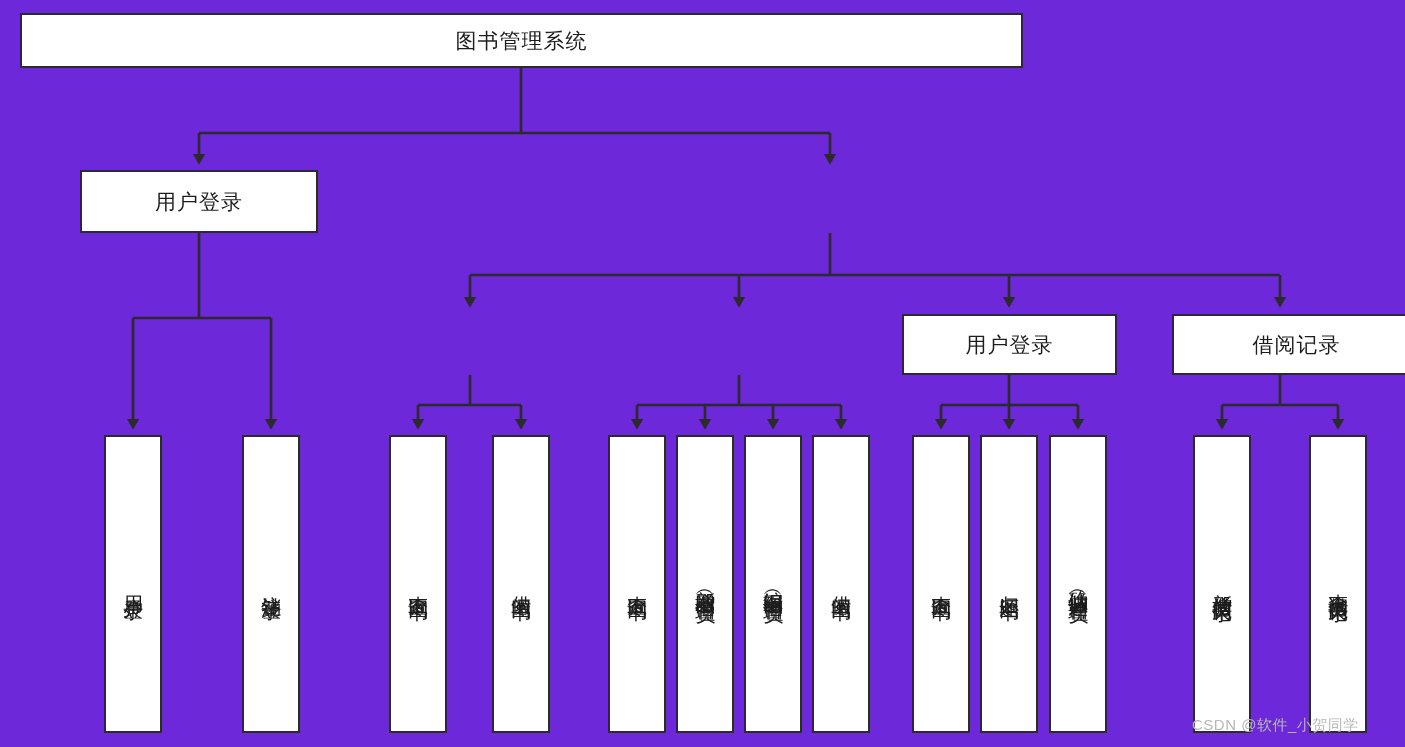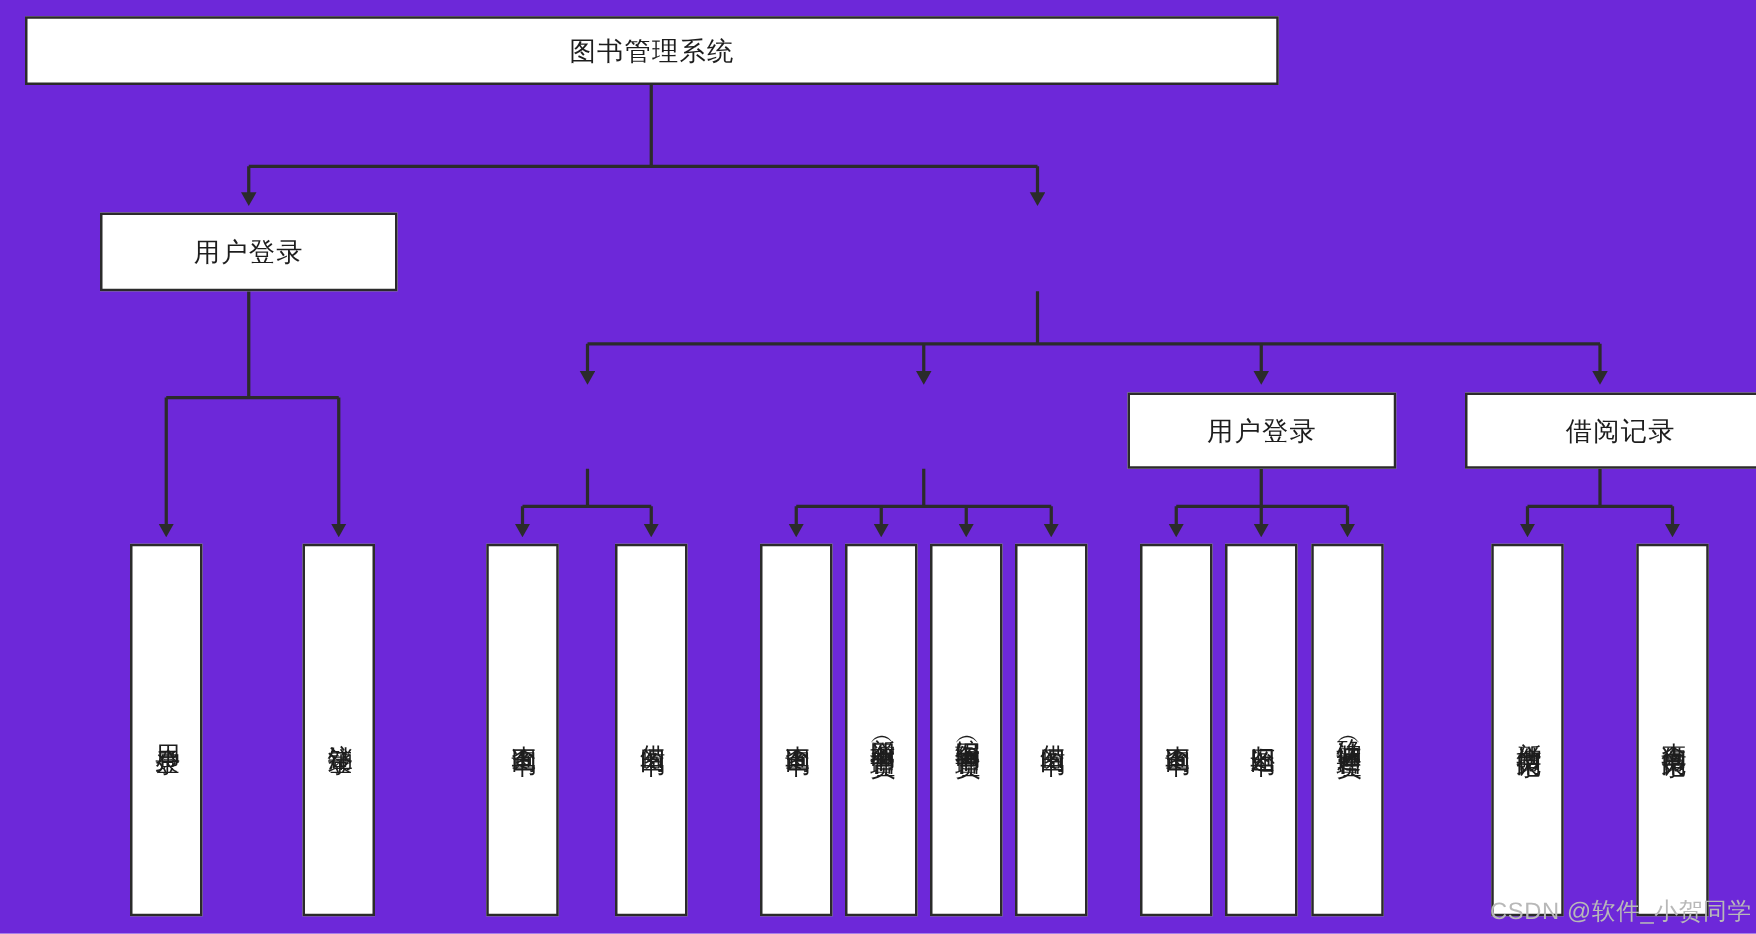--- a/index.html
+++ b/index.html
@@ -52,21 +52,21 @@
     padding: 6px 0;
     text-align: center;
   }
   .node.v .vlabel {
     writing-mode: vertical-rl;
     text-orientation: upright;
     display: block;
   }
   .watermark {
     position: absolute;
-    font-size: 19px;
+    font-size: 15px;
     color: #b8b8b8;
     white-space: nowrap;
     letter-spacing: 0.5px;
     z-index: 5;
   }
 </style>
 </head>
 <body>
 
 <div id="canvas">

